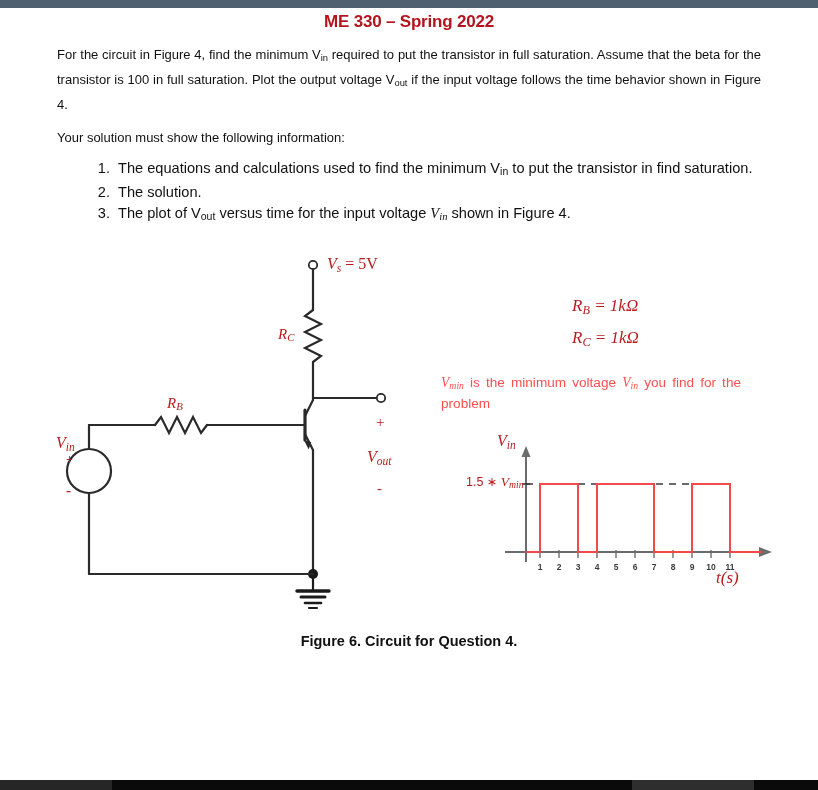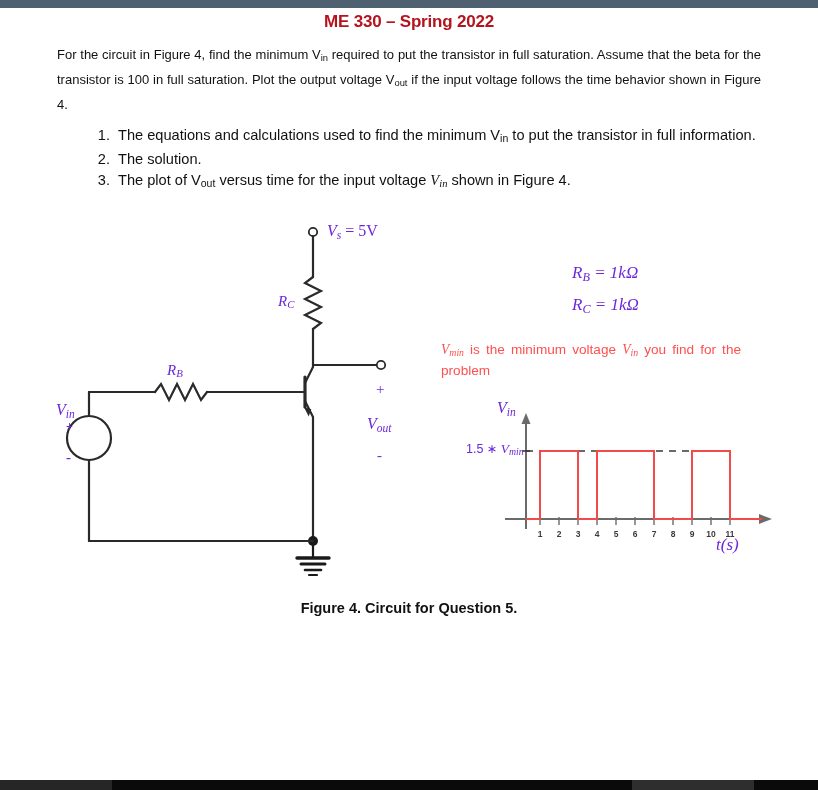--- a/index.html
+++ b/index.html
@@ -105,21 +105,21 @@
     font-weight: bold;
     font-size: 14.5px;
   }
 
   
   .lbl {
     position: absolute;
     font-family: "Liberation Serif", serif;
     font-style: italic;
     white-space: nowrap;
-    color: #6d28d9;
+    color: #b91c1c;
   }
   .lbl.up { font-style: normal; }
   .red-note {
     position: absolute;
     color: #ff4f4f;
     font-family: "Liberation Sans", sans-serif;
     font-size: 13.6px;
     line-height: 18px;
     width: 300px;
     text-align: justify;
@@ -135,24 +135,25 @@
 
   <div class="doc-title">
     <span>ME 330 – Spring 2022</span>
   </div>
 
 
   <div class="para">
     <span>For the circuit in Figure 4, find the minimum V</span><sub>in</sub><span> required to put the transistor in full saturation. Assume that the beta for the transistor is 100 in full saturation. Plot the output voltage V</span><sub>out</sub><span> if the input voltage follows the time behavior shown in Figure 4.</span>
   </div>
 
+  <div class="para nojust">Your solution must show the following information:</div>
 
   <ol class="reqs">
     <li>
-      <span>The equations and calculations used to find the minimum V</span><sub>in</sub><span> to put the transistor in full information.</span>
+      <span>The equations and calculations used to find the minimum V</span><sub>in</sub><span> to put the transistor in find saturation.</span>
     </li>
     <li>
       <span>The solution.</span>
     </li>
     <li>
       <span>The plot of V</span><sub>out</sub><span> versus time for the input voltage </span><span class="mi"><span>V</span><sub>in</sub></span><span> shown in Figure 4.</span>
     </li>
   </ol>
 
   <div class="figure-area">
@@ -300,21 +301,21 @@
     </div>
 
     <div class="lbl up" style="left:466px; top:222px; font-size:12.5px; font-family:'Liberation Sans', sans-serif;">
       <span>1.5 ∗ </span><span class="mi" style="font-size:13.5px;"><span>V</span><sub>min</sub></span>
     </div>
 
     <div class="lbl" style="left:716px; top:316px; font-size:17px;">
       <span>t(s)</span>
     </div>
 
-    <div class="fig-caption">Figure 4. Circuit for Question 5.</div>
+    <div class="fig-caption">Figure 6. Circuit for Question 4.</div>
   </div>
 
 </div>
 
 <div class="bottom-strip">
   <div class="thumb-left"></div>
   <div class="thumb-mid"></div>
 </div>
 
 </body></html>

